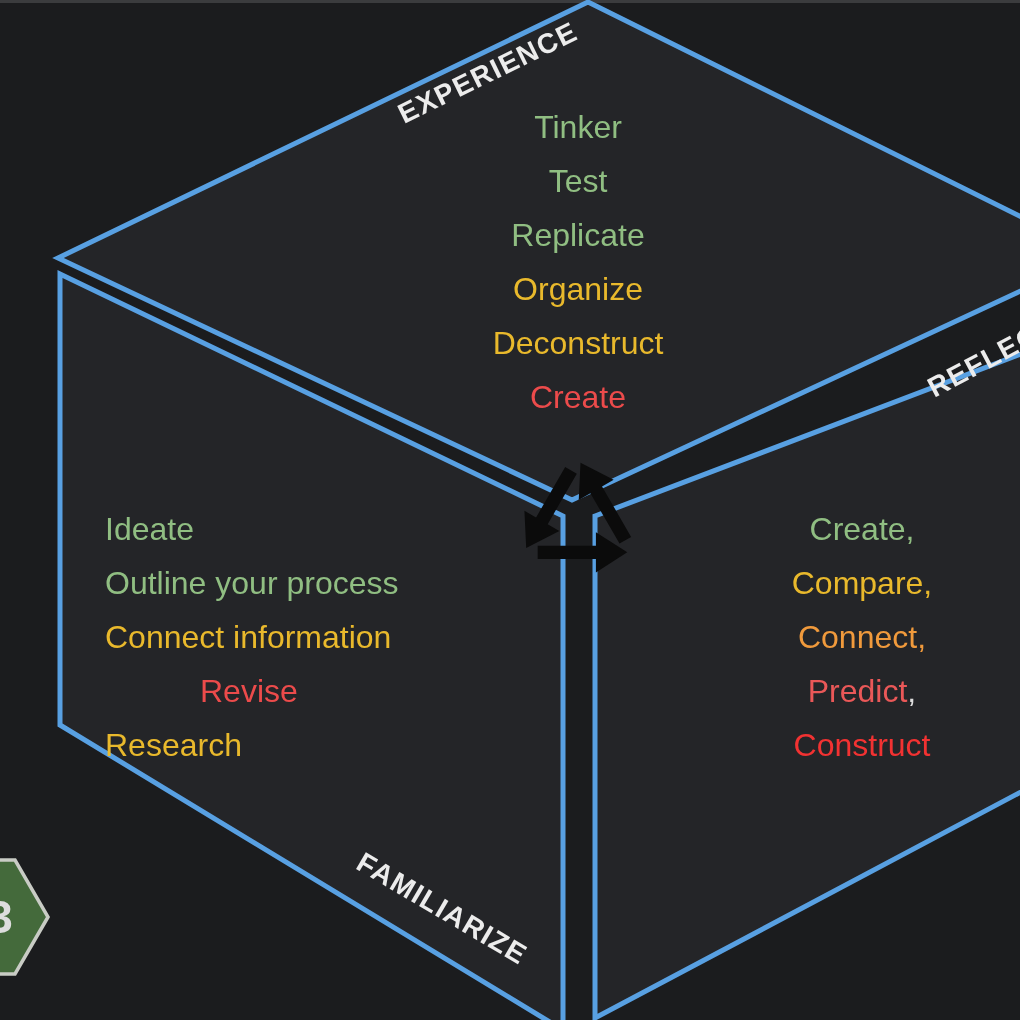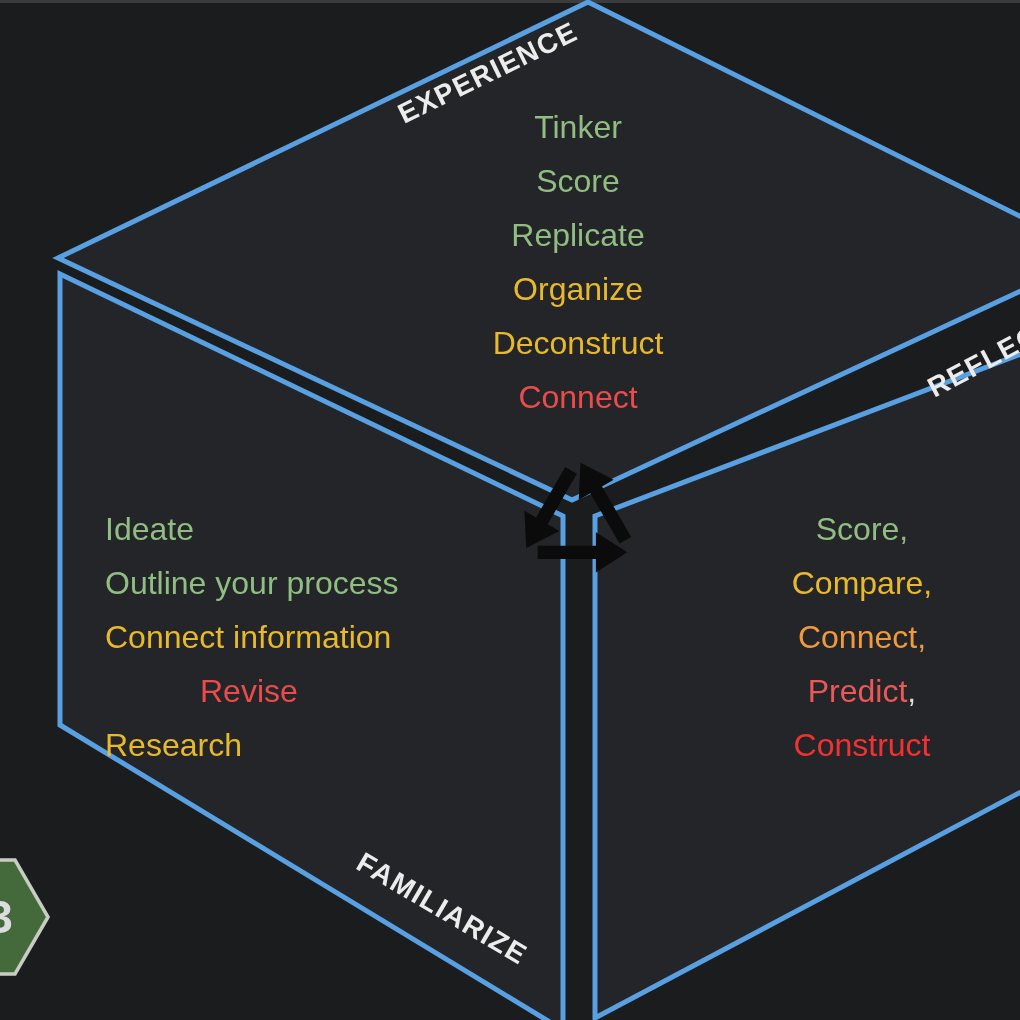--- a/index.html
+++ b/index.html
@@ -69,36 +69,36 @@
       <text class="badge-label" x="0" y="933" text-anchor="middle">3</text>
     </g>
   </svg>
 
   <div class="edge-label experience">EXPERIENCE</div>
   <div class="edge-label familiarize">FAMILIARIZE</div>
   <div class="edge-label reflect">REFLECT</div>
 
   <div class="list centered" style="left:358px; top:100px; width:440px;">
     <div class="li"><span class="c-green">Tinker</span></div>
-    <div class="li"><span class="c-green">Score</span></div>
+    <div class="li"><span class="c-green">Test</span></div>
     <div class="li"><span class="c-green">Replicate</span></div>
     <div class="li"><span class="c-gold">Organize</span></div>
     <div class="li"><span class="c-gold">Deconstruct</span></div>
-    <div class="li"><span class="c-red">Connect</span></div>
+    <div class="li"><span class="c-red">Create</span></div>
   </div>
 
   <div class="list" style="left:105px; top:502px;">
     <div class="li"><span class="c-green">Ideate</span></div>
     <div class="li"><span class="c-green">Outline your process</span></div>
     <div class="li"><span class="c-gold">Connect information</span></div>
     <div class="li indent"><span class="c-red">Revise</span></div>
     <div class="li"><span class="c-gold">Research</span></div>
   </div>
 
   <div class="list centered" style="left:712px; top:502px; width:300px;">
-    <div class="li"><span class="c-green">Score,</span><span class="c-green"></span></div>
+    <div class="li"><span class="c-green">Create,</span><span class="c-green"></span></div>
     <div class="li"><span class="c-gold">Compare,</span><span class="c-gold"></span></div>
     <div class="li"><span class="c-orange">Connect,</span><span class="c-orange"></span></div>
     <div class="li"><span class="c-red_soft">Predict</span><span class="c-silver">,</span></div>
     <div class="li"><span class="c-red_bright">Construct</span><span class="c-red_bright"></span></div>
   </div>
 
 </div>
 
 </body></html>

